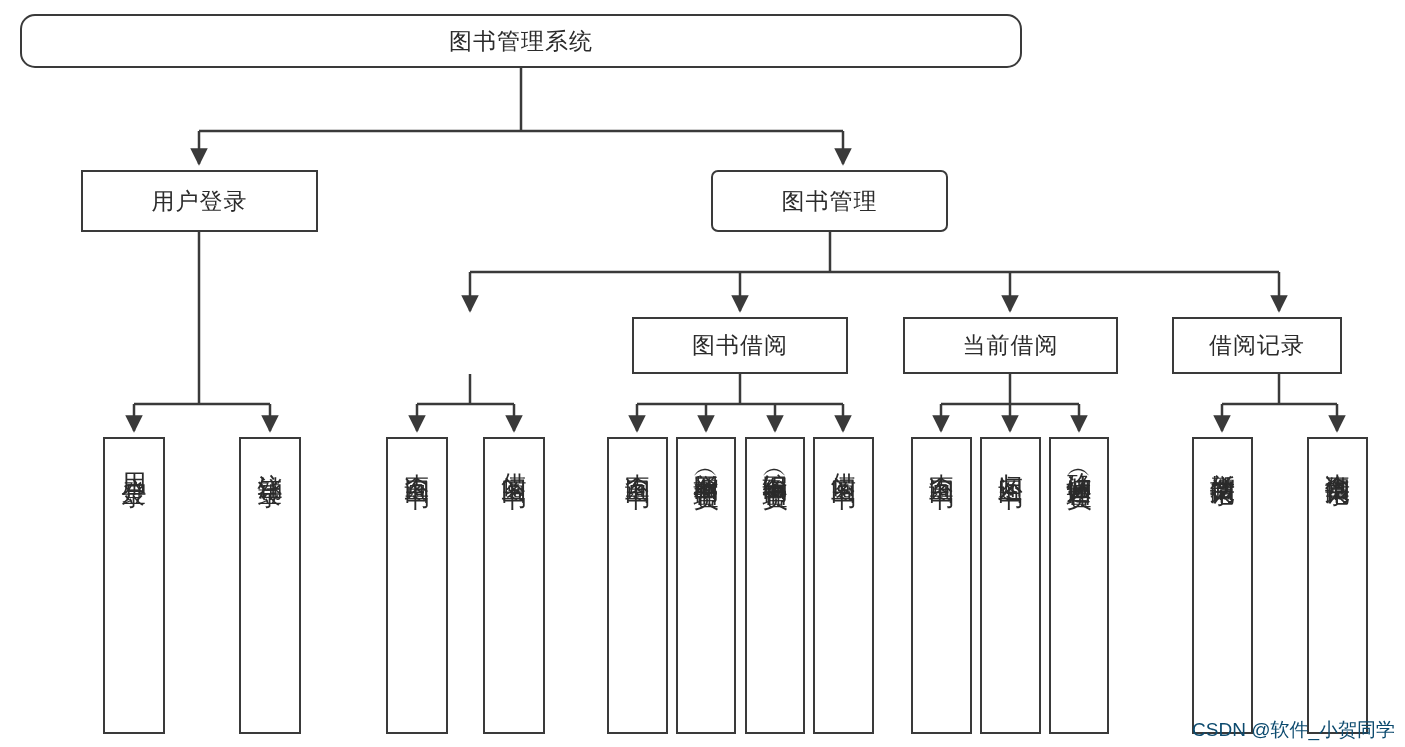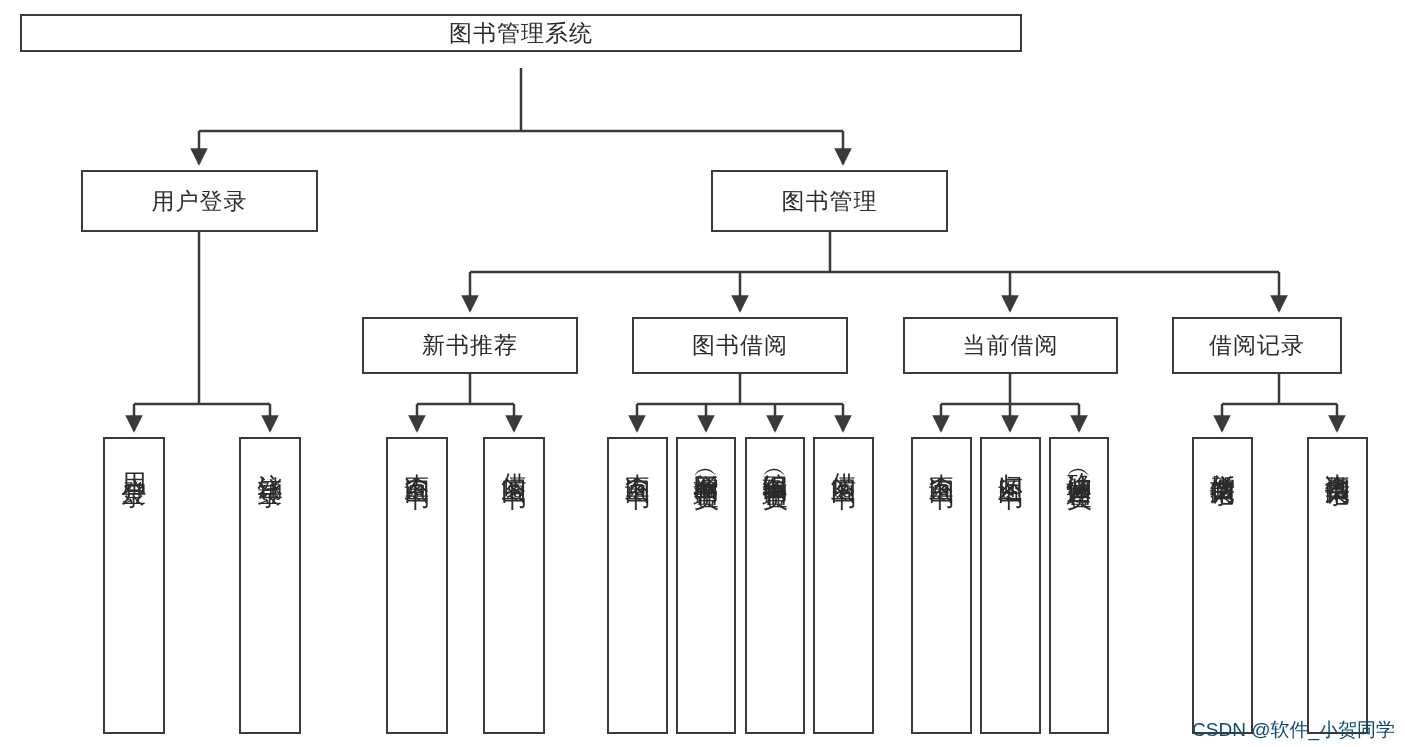--- a/index.html
+++ b/index.html
@@ -128,34 +128,31 @@
       <path d="M 1010 404 L 1010 431" marker-end="url(#arrow)"></path>
       <path d="M 1079 404 L 1079 431" marker-end="url(#arrow)"></path>
 
       <path d="M 1279 374 L 1279 404"></path>
       <path d="M 1222 404 L 1337 404"></path>
       <path d="M 1222 404 L 1222 431" marker-end="url(#arrow)"></path>
       <path d="M 1337 404 L 1337 431" marker-end="url(#arrow)"></path>
     </g>
   </svg>
 
-  <div class="node horiz root" style="left:20px; top:14px; width:1002px; height:38px;">
+  <div class="node horiz root" style="left:20px; top:14px; width:1002px; height:54px;border-radius:15px;">
     <span class="node-label">图书管理系统</span>
   </div>
 
   <div class="node horiz" style="left:81px; top:170px; width:237px; height:62px;">
     <span class="node-label">用户登录</span>
   </div>
-  <div class="node horiz" style="left:711px; top:170px; width:237px; height:62px;">
+  <div class="node horiz" style="left:711px; top:170px; width:237px; height:62px;border-radius:7px;">
     <span class="node-label">图书管理</span>
   </div>
 
-  <div class="node horiz" style="left:362px; top:317px; width:216px; height:57px;">
-    <span class="node-label">新书推荐</span>
-  </div>
   <div class="node horiz" style="left:632px; top:317px; width:216px; height:57px;">
     <span class="node-label">图书借阅</span>
   </div>
   <div class="node horiz" style="left:903px; top:317px; width:215px; height:57px;">
     <span class="node-label">当前借阅</span>
   </div>
   <div class="node horiz" style="left:1172px; top:317px; width:170px; height:57px;">
     <span class="node-label">借阅记录</span>
   </div>
 

